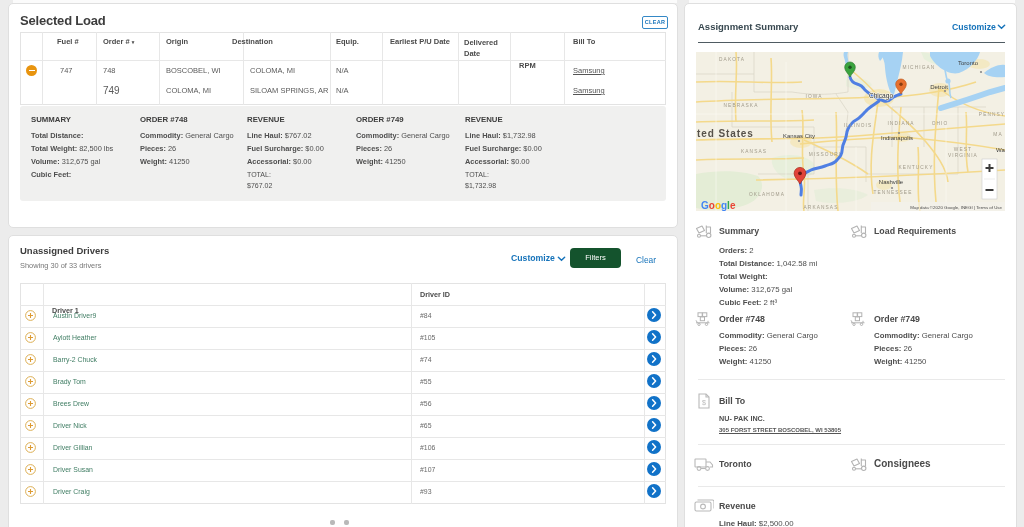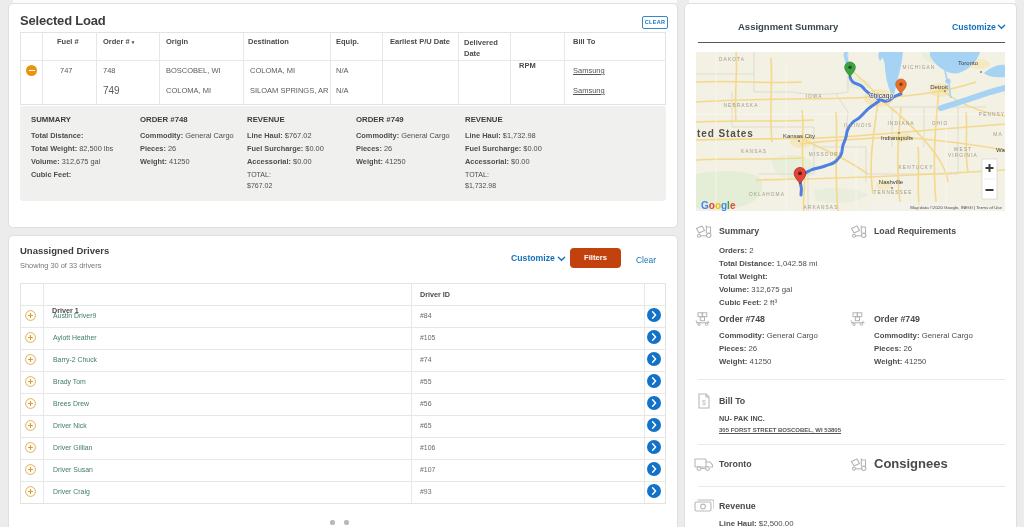--- a/index.html
+++ b/index.html
@@ -32,21 +32,21 @@
 <div class="vline" style="left:243px; top:32px; height:73px;"></div>
 <div class="vline" style="left:330px; top:32px; height:73px;"></div>
 <div class="vline" style="left:382px; top:32px; height:73px;"></div>
 <div class="vline" style="left:458px; top:32px; height:73px;"></div>
 <div class="vline" style="left:510px; top:32px; height:73px;"></div>
 <div class="vline" style="left:564px; top:32px; height:73px;"></div>
 
 <div class="t" style="left:57px; top:37px; font-size:7.5px; font-weight:bold; color:#4a4a4a;">Fuel #</div>
 <div class="t" style="left:103px; top:37px; font-size:7.5px; font-weight:bold; color:#4a4a4a;">Order # <span style="font-size:5px;">▾</span></div>
 <div class="t" style="left:166px; top:37px; font-size:7.5px; font-weight:bold; color:#4a4a4a;">Origin</div>
-<div class="t" style="left:248px; top:37px; font-size:7.5px; font-weight:bold; color:#4a4a4a;">Destination</div>
+<div class="t" style="left:232px; top:37px; font-size:7.5px; font-weight:bold; color:#4a4a4a;">Destination</div>
 <div class="t" style="left:336px; top:37px; font-size:7.5px; font-weight:bold; color:#4a4a4a;">Equip.</div>
 <div class="t" style="left:390px; top:37px; font-size:7.5px; font-weight:bold; color:#4a4a4a;">Earliest P/U Date</div>
 <div class="t" style="left:464px; top:37px; font-size:7.5px; font-weight:bold; color:#4a4a4a; line-height:11px;">Delivered<br>Date</div>
 <div class="t" style="left:519px; top:37px; font-size:7.5px; font-weight:bold; color:#4a4a4a;margin-top:24px;">RPM</div>
 <div class="t" style="left:573px; top:37px; font-size:7.5px; font-weight:bold; color:#4a4a4a;">Bill To</div>
 
 <div class="abs" style="left:26px; top:65px; width:11px; height:11px; border-radius:50%; background:#e8940f;"></div>
 <div class="abs" style="left:28.5px; top:69.8px; width:6px; height:1.6px; background:#fff;"></div>
 <div class="t" style="left:60px; top:66px; font-size:7.5px; color:#5a5a5a;">747</div>
 <div class="t" style="left:103px; top:66px; font-size:7.5px; color:#5a5a5a;">748</div>
@@ -74,21 +74,21 @@
 <div class="t" style="left:465px; top:129px; font-size:7.4px; color:#4e4e4e; line-height:13px;"><b>Line Haul:</b> $1,732.98<br><b>Fuel Surcharge:</b> $0.00<br><b>Accessorial:</b> $0.00</div>
 <div class="t" style="left:465px; top:169px; font-size:7px; color:#4e4e4e; line-height:11px;">TOTAL:<br>$1,732.98</div>
 
 <div class="card" style="left:8px; top:235px; width:670px; height:300px;"></div>
 <div class="t" style="left:20px; top:246px; font-size:9.5px; font-weight:bold; color:#3d3d3d;">Unassigned Drivers</div>
 <div class="t" style="left:20px; top:261px; font-size:7.4px; color:#767676;">Showing 30 of 33 drivers</div>
 <div class="t" style="left:511px; top:253px; font-size:9px; font-weight:bold;"><span class="blue" style="font-weight:bold; font-size:8.7px;">Customize</span></div>
 <svg class="abs" style="left:557px; top:255px;" width="9" height="8" viewBox="0 0 10 8">
       <path d="M1.5 2 L5 5.5 L8.5 2" stroke="#1673ba" stroke-width="1.6" fill="none" stroke-linecap="round"></path>
     </svg>
-<div class="abs" style="left:570px; top:248px; width:51px; height:20px; background:#c2410c; border-radius:4px; color:#fff; font-size:7.6px; font-weight:bold; text-align:center; line-height:20px;">Filters</div>
+<div class="abs" style="left:570px; top:248px; width:51px; height:20px; background:#14532d; border-radius:4px; color:#fff; font-size:7.6px; font-weight:normal; text-align:center; line-height:20px;">Filters</div>
 <div class="t blue" style="left:636px; top:255px; font-size:8.4px;">Clear</div>
 
 <div class="abs" style="left:20px; top:283px; width:646px; height:221px; border:1px solid #e3e3e3;"></div>
 <div class="vline" style="left:43px; top:283px; height:221px;"></div>
 <div class="vline" style="left:411px; top:283px; height:221px;"></div>
 <div class="vline" style="left:644px; top:283px; height:221px;"></div>
 <div class="hline" style="left:20px; top:305px; width:646px;"></div>
 <div class="t" style="left:52px; top:290px; font-size:7.2px; font-weight:bold; color:#4a4a4a;margin-top:16px;">Driver 1</div>
 <div class="t" style="left:420px; top:290px; font-size:7.2px; font-weight:bold; color:#4a4a4a;">Driver ID</div>
 
@@ -188,21 +188,21 @@
 <div class="t" style="left:420px; top:487px; font-size:6.9px; color:#6a6a6a;">#93</div>
 <svg class="abs" style="left:647px; top:484px;" width="14" height="14" viewBox="0 0 14 14">
       <circle cx="7" cy="7" r="7" fill="#1172c8"></circle>
       <path d="M5.6 3.8 L8.6 7 L5.6 10.2" stroke="#fff" stroke-width="1.5" fill="none" stroke-linecap="round" stroke-linejoin="round"></path>
     </svg>
 
 <div class="abs" style="left:330px; top:520px; width:5px; height:5px; background:#b9b9b9; border-radius:2px;"></div>
 <div class="abs" style="left:344px; top:520px; width:5px; height:5px; background:#b9b9b9; border-radius:2px;"></div>
 
 <div class="card" style="left:684px; top:3px; width:333px; height:540px;"></div>
-<div class="t" style="left:698px; top:20px; font-size:9.5px; font-weight:bold; color:#37474f; line-height:13px;margin-left:40px;">Assignment Summary</div>
+<div class="t" style="left:698px; top:20px; font-size:9.5px; font-weight:bold; color:#37474f; line-height:13px;">Assignment Summary</div>
 <div class="t blue" style="left:952px; top:22px; font-size:8.7px; font-weight:bold;">Customize</div>
 <svg class="abs" style="left:997px; top:23px;" width="9" height="8" viewBox="0 0 10 8">
       <path d="M1.5 2 L5 5.5 L8.5 2" stroke="#1673ba" stroke-width="1.6" fill="none" stroke-linecap="round"></path>
     </svg>
 <div class="abs" style="left:698px; top:42px; width:307px; height:1px; background:#4f5b62;"></div>
 
 <svg class="abs" style="left:696px; top:52px;" width="309" height="159" viewBox="0 0 309 159">
 <defs>
 <clipPath id="mapc">
           <rect x="0" y="0" width="309" height="159"></rect>
@@ -410,21 +410,21 @@
 <div class="t" style="left:719px; top:459px; font-size:8.8px; font-weight:bold; color:#4a4a4a;">Toronto</div>
 <svg class="abs" style="left:849px; top:457px;" width="20" height="15" viewBox="0 0 20 15">
 <g fill="none" stroke="#b3b3b3" stroke-width="1.1" stroke-linejoin="round">
 <path d="M2.5 4.5 L8 2 L10.5 6.5 L5 9 Z"></path>
 <path d="M12.3 1.5 V9 M12.3 3 H16.5 V9"></path>
 <circle cx="14.7" cy="11.3" r="2.2"></circle>
 <circle cx="5" cy="11.8" r="1.5"></circle>
 <path d="M6.5 11.8 H12.2"></path>
 </g>
     </svg>
-<div class="t" style="left:874px; top:459px; font-size:13px; font-weight:bold; color:#4a4a4a;">Consignees</div>
+<div class="t" style="left:874px; top:459px; font-size:10px; font-weight:bold; color:#4a4a4a;">Consignees</div>
 <div class="abs" style="left:698px; top:486px; width:307px; height:1px; background:#e9e9e9;"></div>
 <svg class="abs" style="left:694px; top:499px;" width="20" height="14" viewBox="0 0 20 14">
 <g fill="none" stroke="#b9b9b9" stroke-width="1.1">
 <rect x="1" y="3" width="16" height="9" rx="1.5"></rect>
 <circle cx="9" cy="7.5" r="2.4"></circle>
 <path d="M3.5 1 h15 a1.5 1.5 0 0 1 1.5 1.5 v7"></path>
 </g>
     </svg>
 <div class="t" style="left:719px; top:501px; font-size:8.8px; font-weight:bold; color:#4a4a4a;">Revenue</div>
 <div class="t" style="left:719px; top:519px; font-size:7.8px; color:#4e4e4e;"><b>Line Haul:</b> $2,500.00</div>

